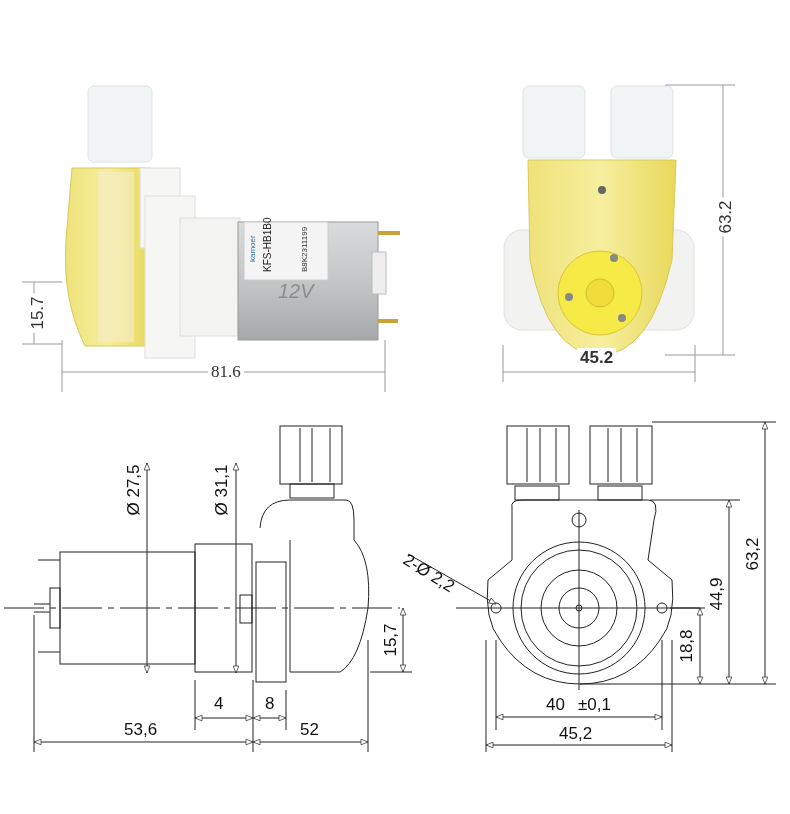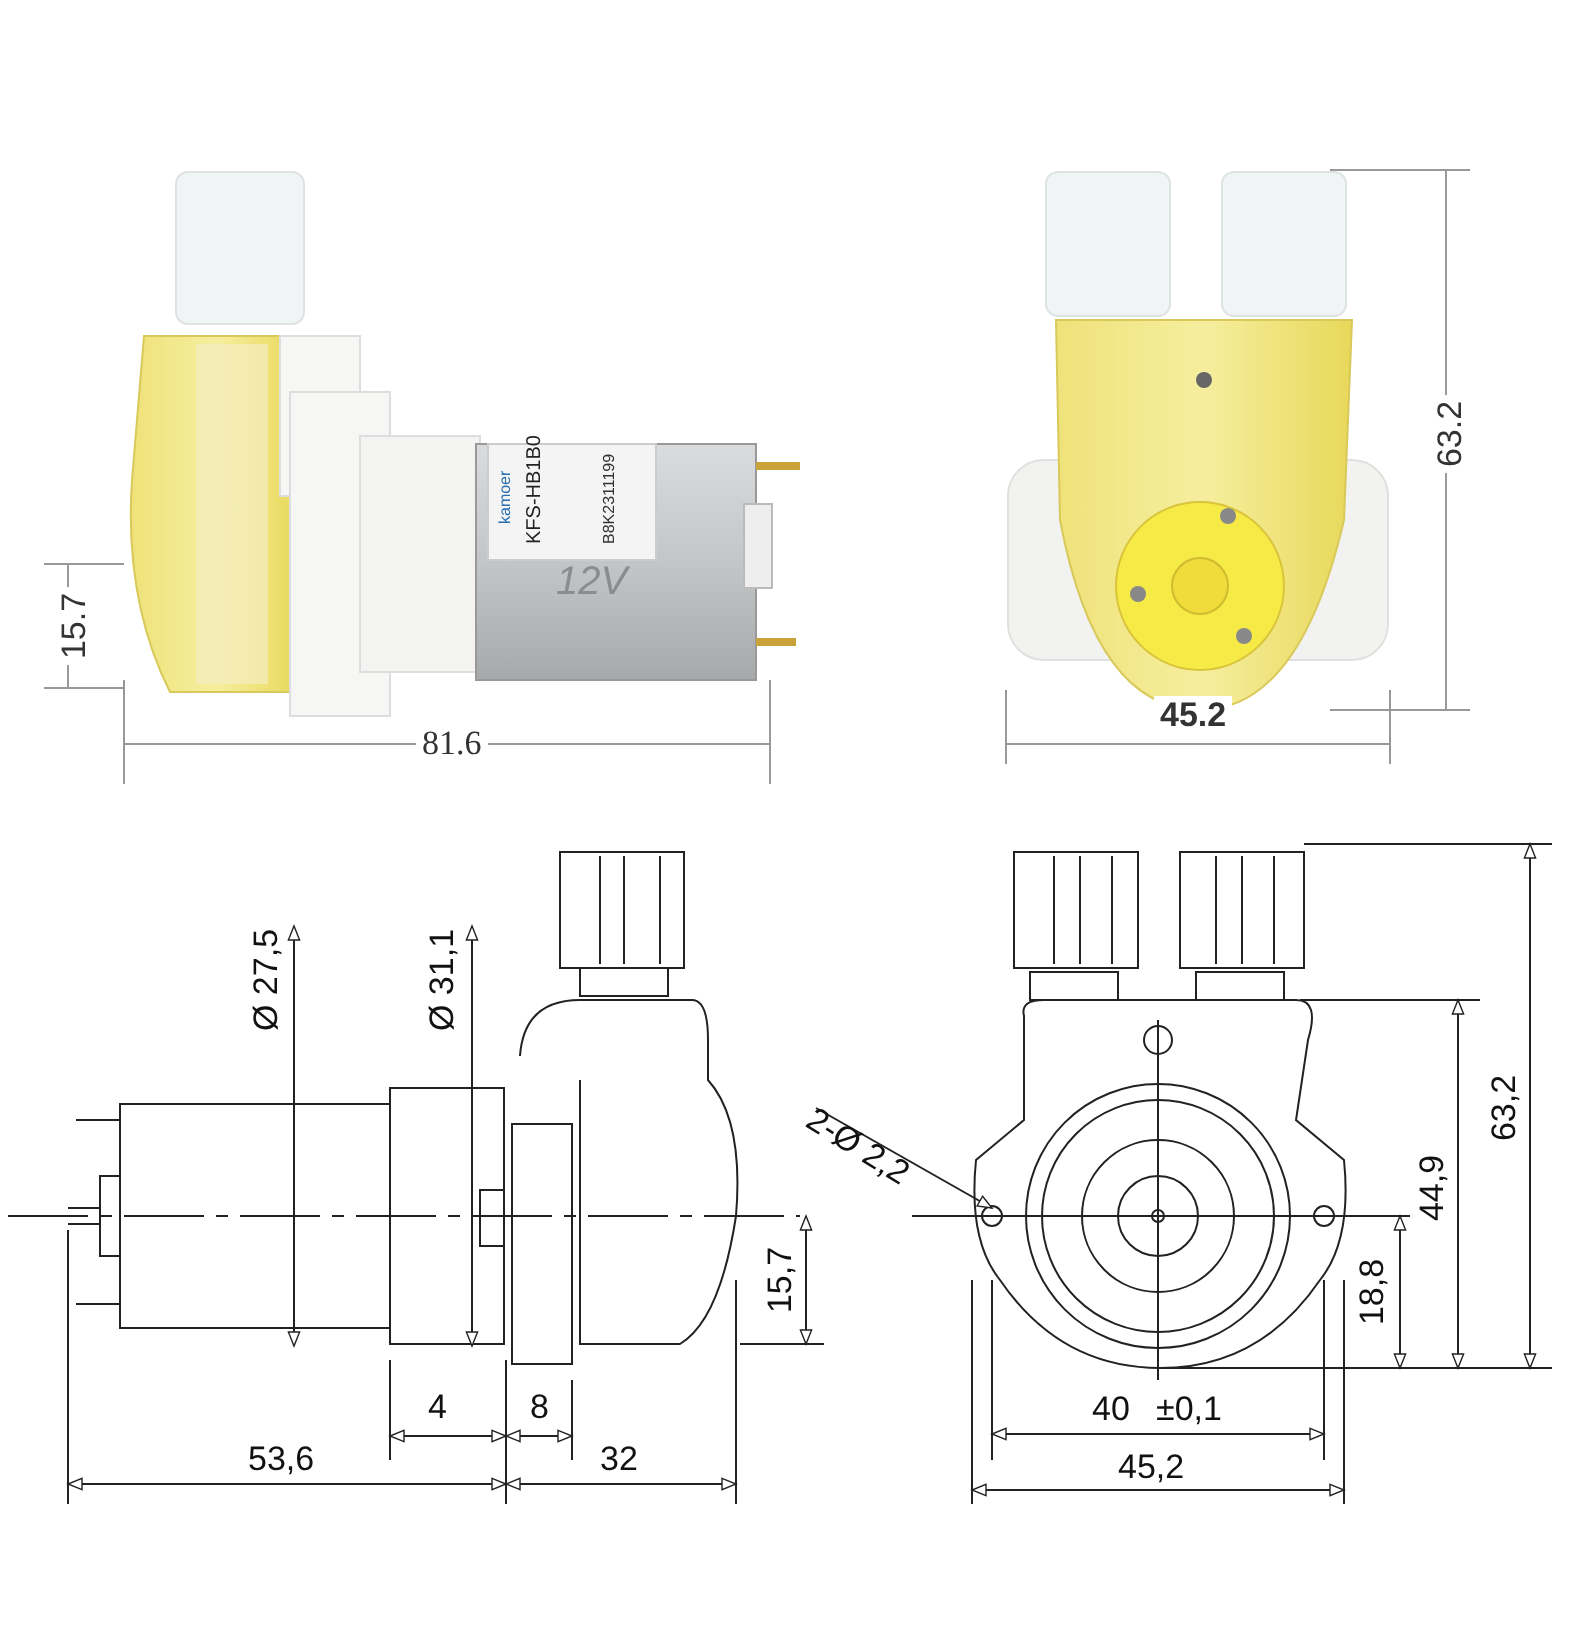--- a/index.html
+++ b/index.html
@@ -159,21 +159,21 @@
 
 <div class="lbl photo-lbl rot" style="left:706px;top:207px;">63.2</div>
 <div class="lbl photo-lbl" style="left:577px;top:348px;font-weight:bold;">45.2</div>
 
 <div class="lbl draw-lbl rot" style="left:108px;top:480px;"><span>Ø</span> <span>27,5</span></div>
 <div class="lbl draw-lbl rot" style="left:196px;top:480px;"><span>Ø</span> <span>31,1</span></div>
 <div class="lbl draw-lbl rot" style="left:374px;top:630px;">15,7</div>
 <div class="lbl draw-lbl" style="left:214px;top:694px;">4</div>
 <div class="lbl draw-lbl" style="left:265px;top:694px;">8</div>
 <div class="lbl draw-lbl" style="left:124px;top:720px;">53,6</div>
-<div class="lbl draw-lbl" style="left:300px;top:720px;">32</div>
+<div class="lbl draw-lbl" style="left:300px;top:720px;">52</div>
 
 <div class="lbl draw-lbl" style="left:410px;top:550px;transform:rotate(32deg);transform-origin:left top;white-space:nowrap;">2-Ø 2,2</div>
 <div class="lbl draw-lbl rot" style="left:670px;top:636px;">18,8</div>
 <div class="lbl draw-lbl rot" style="left:700px;top:584px;">44,9</div>
 <div class="lbl draw-lbl rot" style="left:736px;top:544px;">63,2</div>
 <div class="lbl draw-lbl" style="left:546px;top:695px;text-align:right;">40</div>
 <div class="lbl draw-lbl" style="left:578px;top:695px;">±0,1</div>
 <div class="lbl draw-lbl" style="left:559px;top:724px;">45,2</div>
 
 </body></html>

